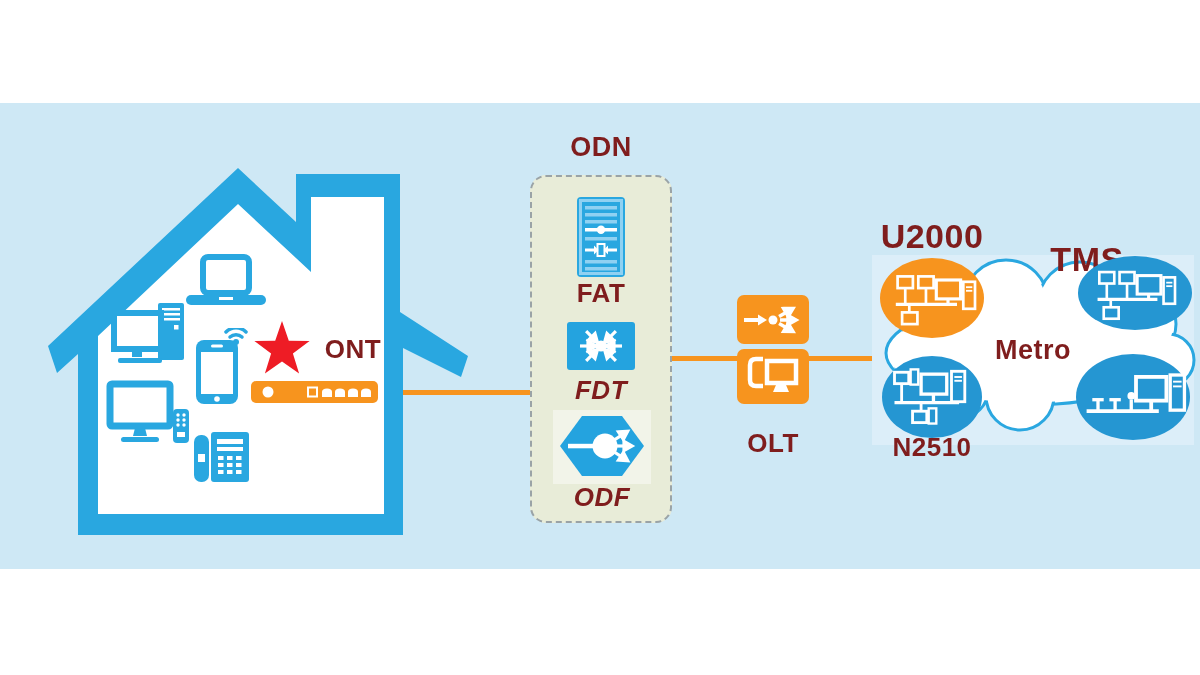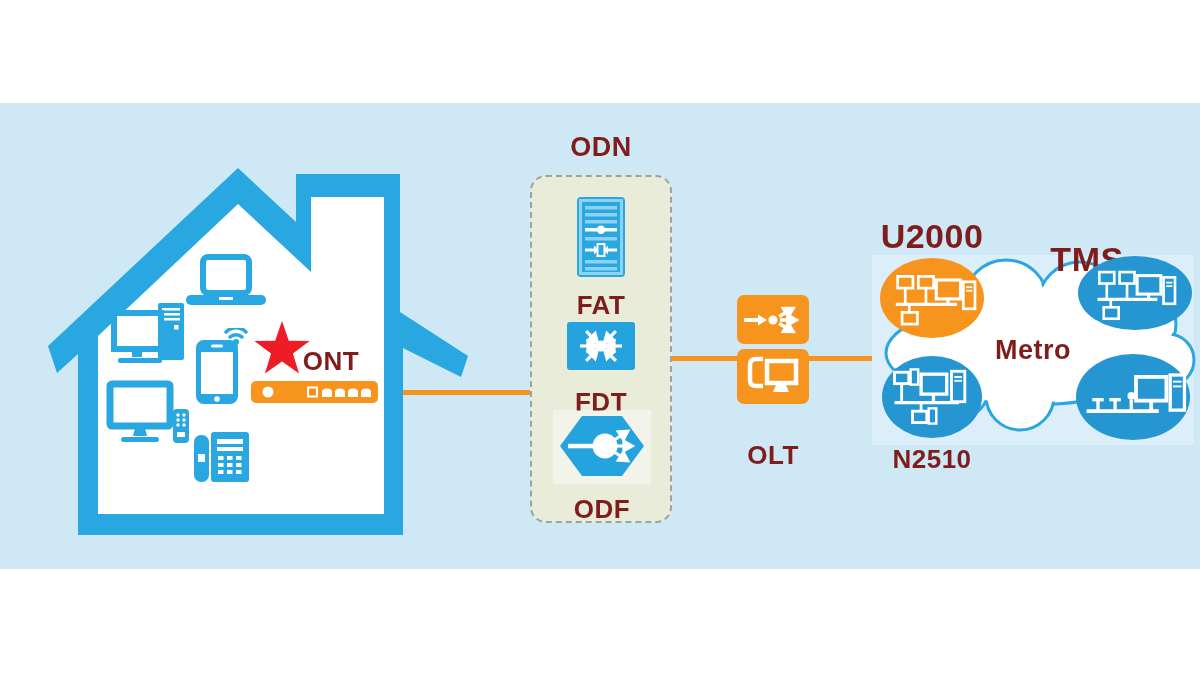--- a/index.html
+++ b/index.html
@@ -2,21 +2,21 @@
 <html><head>
 <meta charset="utf-8">
 <style>
   html,body{margin:0;padding:0;background:#fff;}
   #stage{position:relative;width:1200px;height:675px;background:#ffffff;overflow:hidden;
          font-family:"Liberation Sans",sans-serif;}
   .band{position:absolute;left:0;top:103px;width:1200px;height:466px;background:#cee8f5;}
   .abs{position:absolute;}
   .label{position:absolute;font-weight:bold;color:#7f1d1d;text-align:center;
          font-family:"Liberation Sans",sans-serif;letter-spacing:0.5px;}
-  .f27{font-size:27px;} .f26{font-size:26px;margin-top:12px;} .f25{font-size:34px;}
+  .f27{font-size:27px;} .f26{font-size:26px;} .f25{font-size:34px;}
   .hline{position:absolute;height:5px;background:#f7941e;}
   .odn-box{position:absolute;left:530px;top:175px;width:142px;height:348px;
            background:#e8ecd8;border:2px dashed #9aa3a6;border-radius:16px;box-sizing:border-box;}
   .odf-bg{position:absolute;left:553px;top:410px;width:98px;height:74px;background:rgba(255,255,255,0.45);}
   .olt-box{position:absolute;width:72px;border-radius:7px;background:#f7941e;}
   .panel{position:absolute;left:872px;top:255px;width:322px;height:190px;background:#dceef9;}
 </style>
 </head>
 <body>
 
@@ -90,21 +90,21 @@
         <rect x="42" y="31" width="5.5" height="4"></rect>
       <rect x="24" y="38" width="5.5" height="4"></rect>
         <rect x="33" y="38" width="5.5" height="4"></rect>
         <rect x="42" y="38" width="5.5" height="4"></rect>
     </g>
   </svg>
 
   <svg class="abs" style="left:252px;top:320px;" width="60" height="60">
     <polygon fill="#ee1c25" points="30,1 36.8,20.7 57.6,21 40.9,33.6 47.1,53.5 30,41.5 12.9,53.5 19.1,33.6 2.4,21 23.2,20.7"></polygon>
   </svg>
-  <div class="label f26" style="left:291px;top:334px;width:80px;">ONT</div>
+  <div class="label f26" style="left:313px;top:334px;width:80px;">ONT</div>
 
   <svg class="abs" style="left:251px;top:381px;" width="127" height="22">
     <rect x="0" y="0" width="127" height="22" rx="5" fill="#f7941e"></rect>
     <circle cx="17" cy="11" r="5.5" fill="#fff"></circle>
     <rect x="57" y="6.5" width="9" height="9" fill="none" stroke="#fff" stroke-width="2"></rect>
     <path d="M71,16 v-5 q0,-3.5 5,-3.5 q5,0 5,3.5 v5 z" fill="#fff"></path>
     <path d="M84,16 v-5 q0,-3.5 5,-3.5 q5,0 5,3.5 v5 z" fill="#fff"></path>
     <path d="M97,16 v-5 q0,-3.5 5,-3.5 q5,0 5,3.5 v5 z" fill="#fff"></path>
     <path d="M110,16 v-5 q0,-3.5 5,-3.5 q5,0 5,3.5 v5 z" fill="#fff"></path>
   </svg>
@@ -156,21 +156,21 @@
           <line x1="-21" y1="0" x2="-13" y2="0"></line>
           <polygon points="-13,-4.5 -5,0 -13,4.5"></polygon>
         </g>
       <g transform="translate(34,24) rotate(-135)">
           <line x1="-21" y1="0" x2="-13" y2="0"></line>
           <polygon points="-13,-4.5 -5,0 -13,4.5"></polygon>
         </g>
     </g>
     <circle cx="34" cy="24" r="5.5" fill="#fff"></circle>
   </svg>
-  <div class="label f26" style="left:561px;top:375px;width:80px;">FDT</div>
+  <div class="label f26" style="left:561px;top:375px;width:80px;font-style:italic;">FDT</div>
 
   <div class="odf-bg"></div>
   <svg class="abs" style="left:560px;top:414px;" width="84" height="64">
     <polygon points="0,32 22,2 62,2 84,32 62,62 22,62" fill="#24a3df"></polygon>
     <rect x="8" y="29.8" width="26" height="4.5" fill="#fff"></rect>
     <g stroke="#fff" stroke-width="3.2" fill="#fff">
       <g transform="translate(45,32) rotate(-33)">
           <line x1="11" y1="0" x2="19" y2="0"></line>
           <polygon points="19,-4.5 27,0 19,4.5"></polygon>
         </g>
@@ -178,21 +178,21 @@
           <line x1="11" y1="0" x2="19" y2="0"></line>
           <polygon points="19,-4.5 27,0 19,4.5"></polygon>
         </g>
       <g transform="translate(45,32) rotate(33)">
           <line x1="11" y1="0" x2="19" y2="0"></line>
           <polygon points="19,-4.5 27,0 19,4.5"></polygon>
         </g>
     </g>
     <circle cx="45" cy="32" r="12.5" fill="#fff"></circle>
   </svg>
-  <div class="label f26" style="left:562px;top:482px;width:80px;">ODF</div>
+  <div class="label f26" style="left:562px;top:482px;width:80px;font-style:italic;">ODF</div>
 
   <div class="olt-box" style="left:737px;top:295px;height:49px;"></div>
   <svg class="abs" style="left:737px;top:295px;" width="72" height="49">
     <line x1="7" y1="25" x2="21" y2="25" stroke="#fff" stroke-width="4"></line>
     <polygon points="21,19.5 30,25 21,30.5" fill="#fff"></polygon>
     <circle cx="36" cy="25" r="4.5" fill="#fff"></circle>
     <g stroke="#fff" stroke-width="3.5" fill="#fff">
       <g transform="translate(36,25) rotate(-30)">
           <line x1="7" y1="0" x2="15" y2="0"></line>
           <polygon points="15,-4.5 23,0 15,4.5"></polygon>

